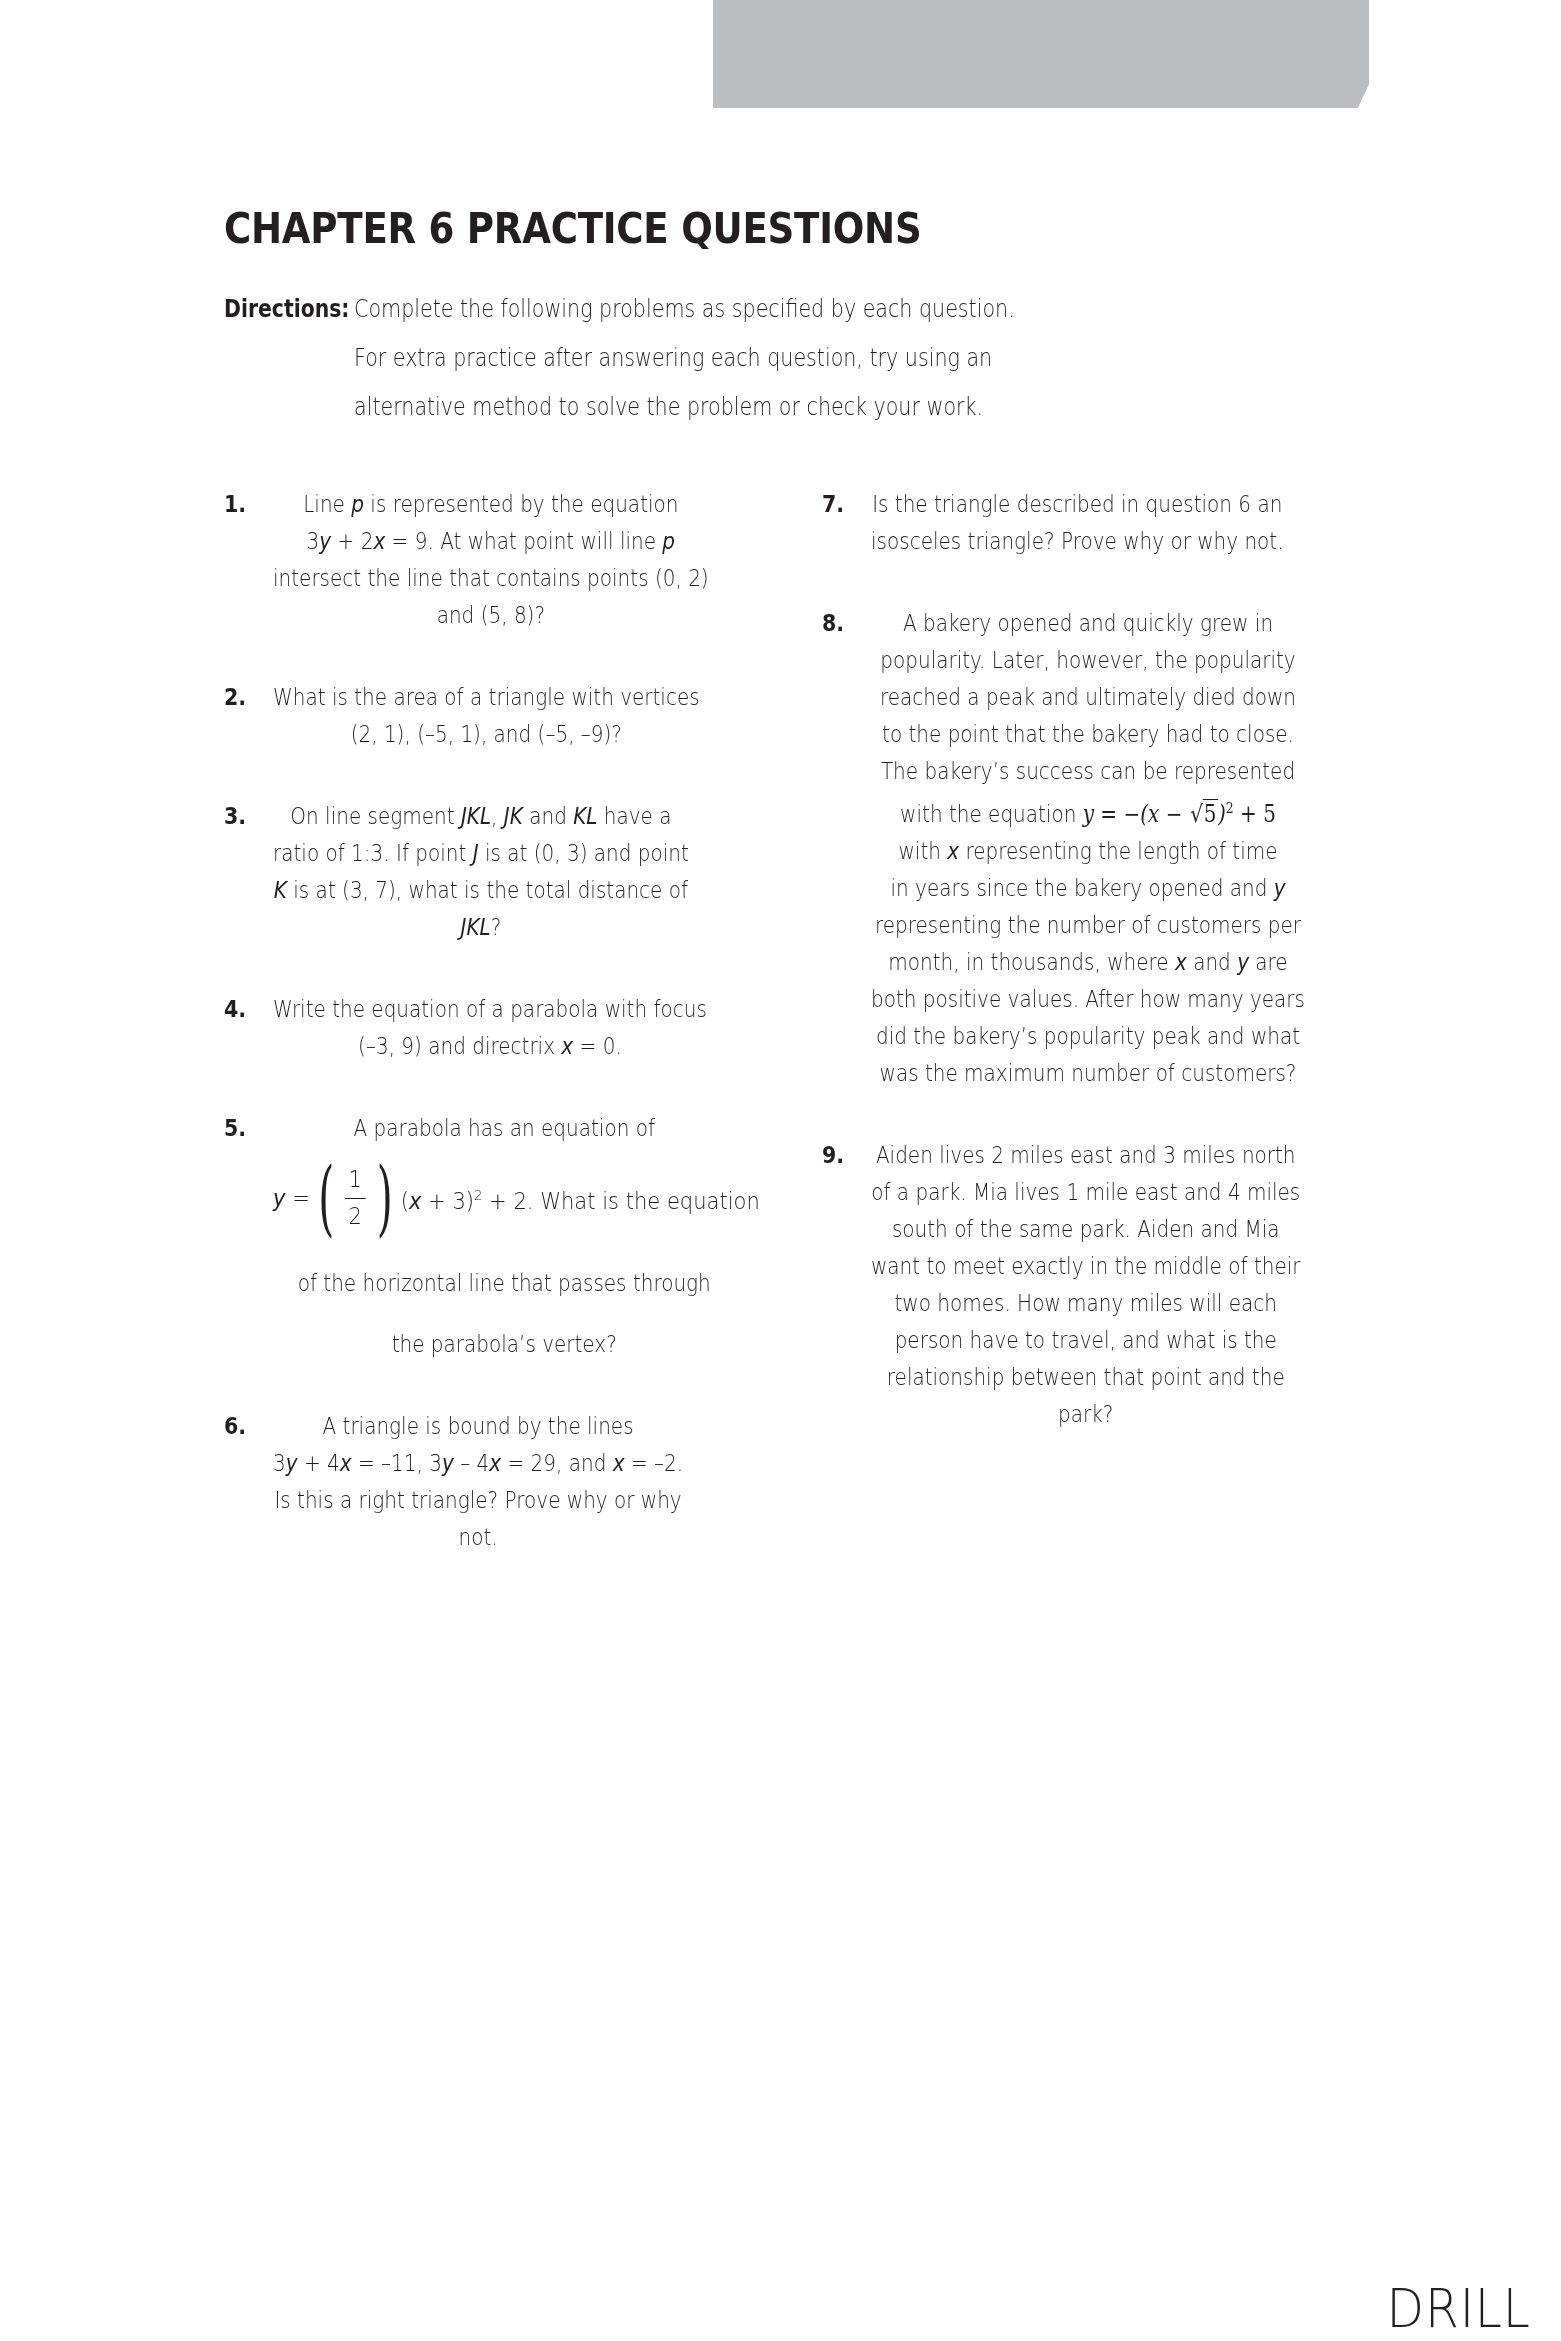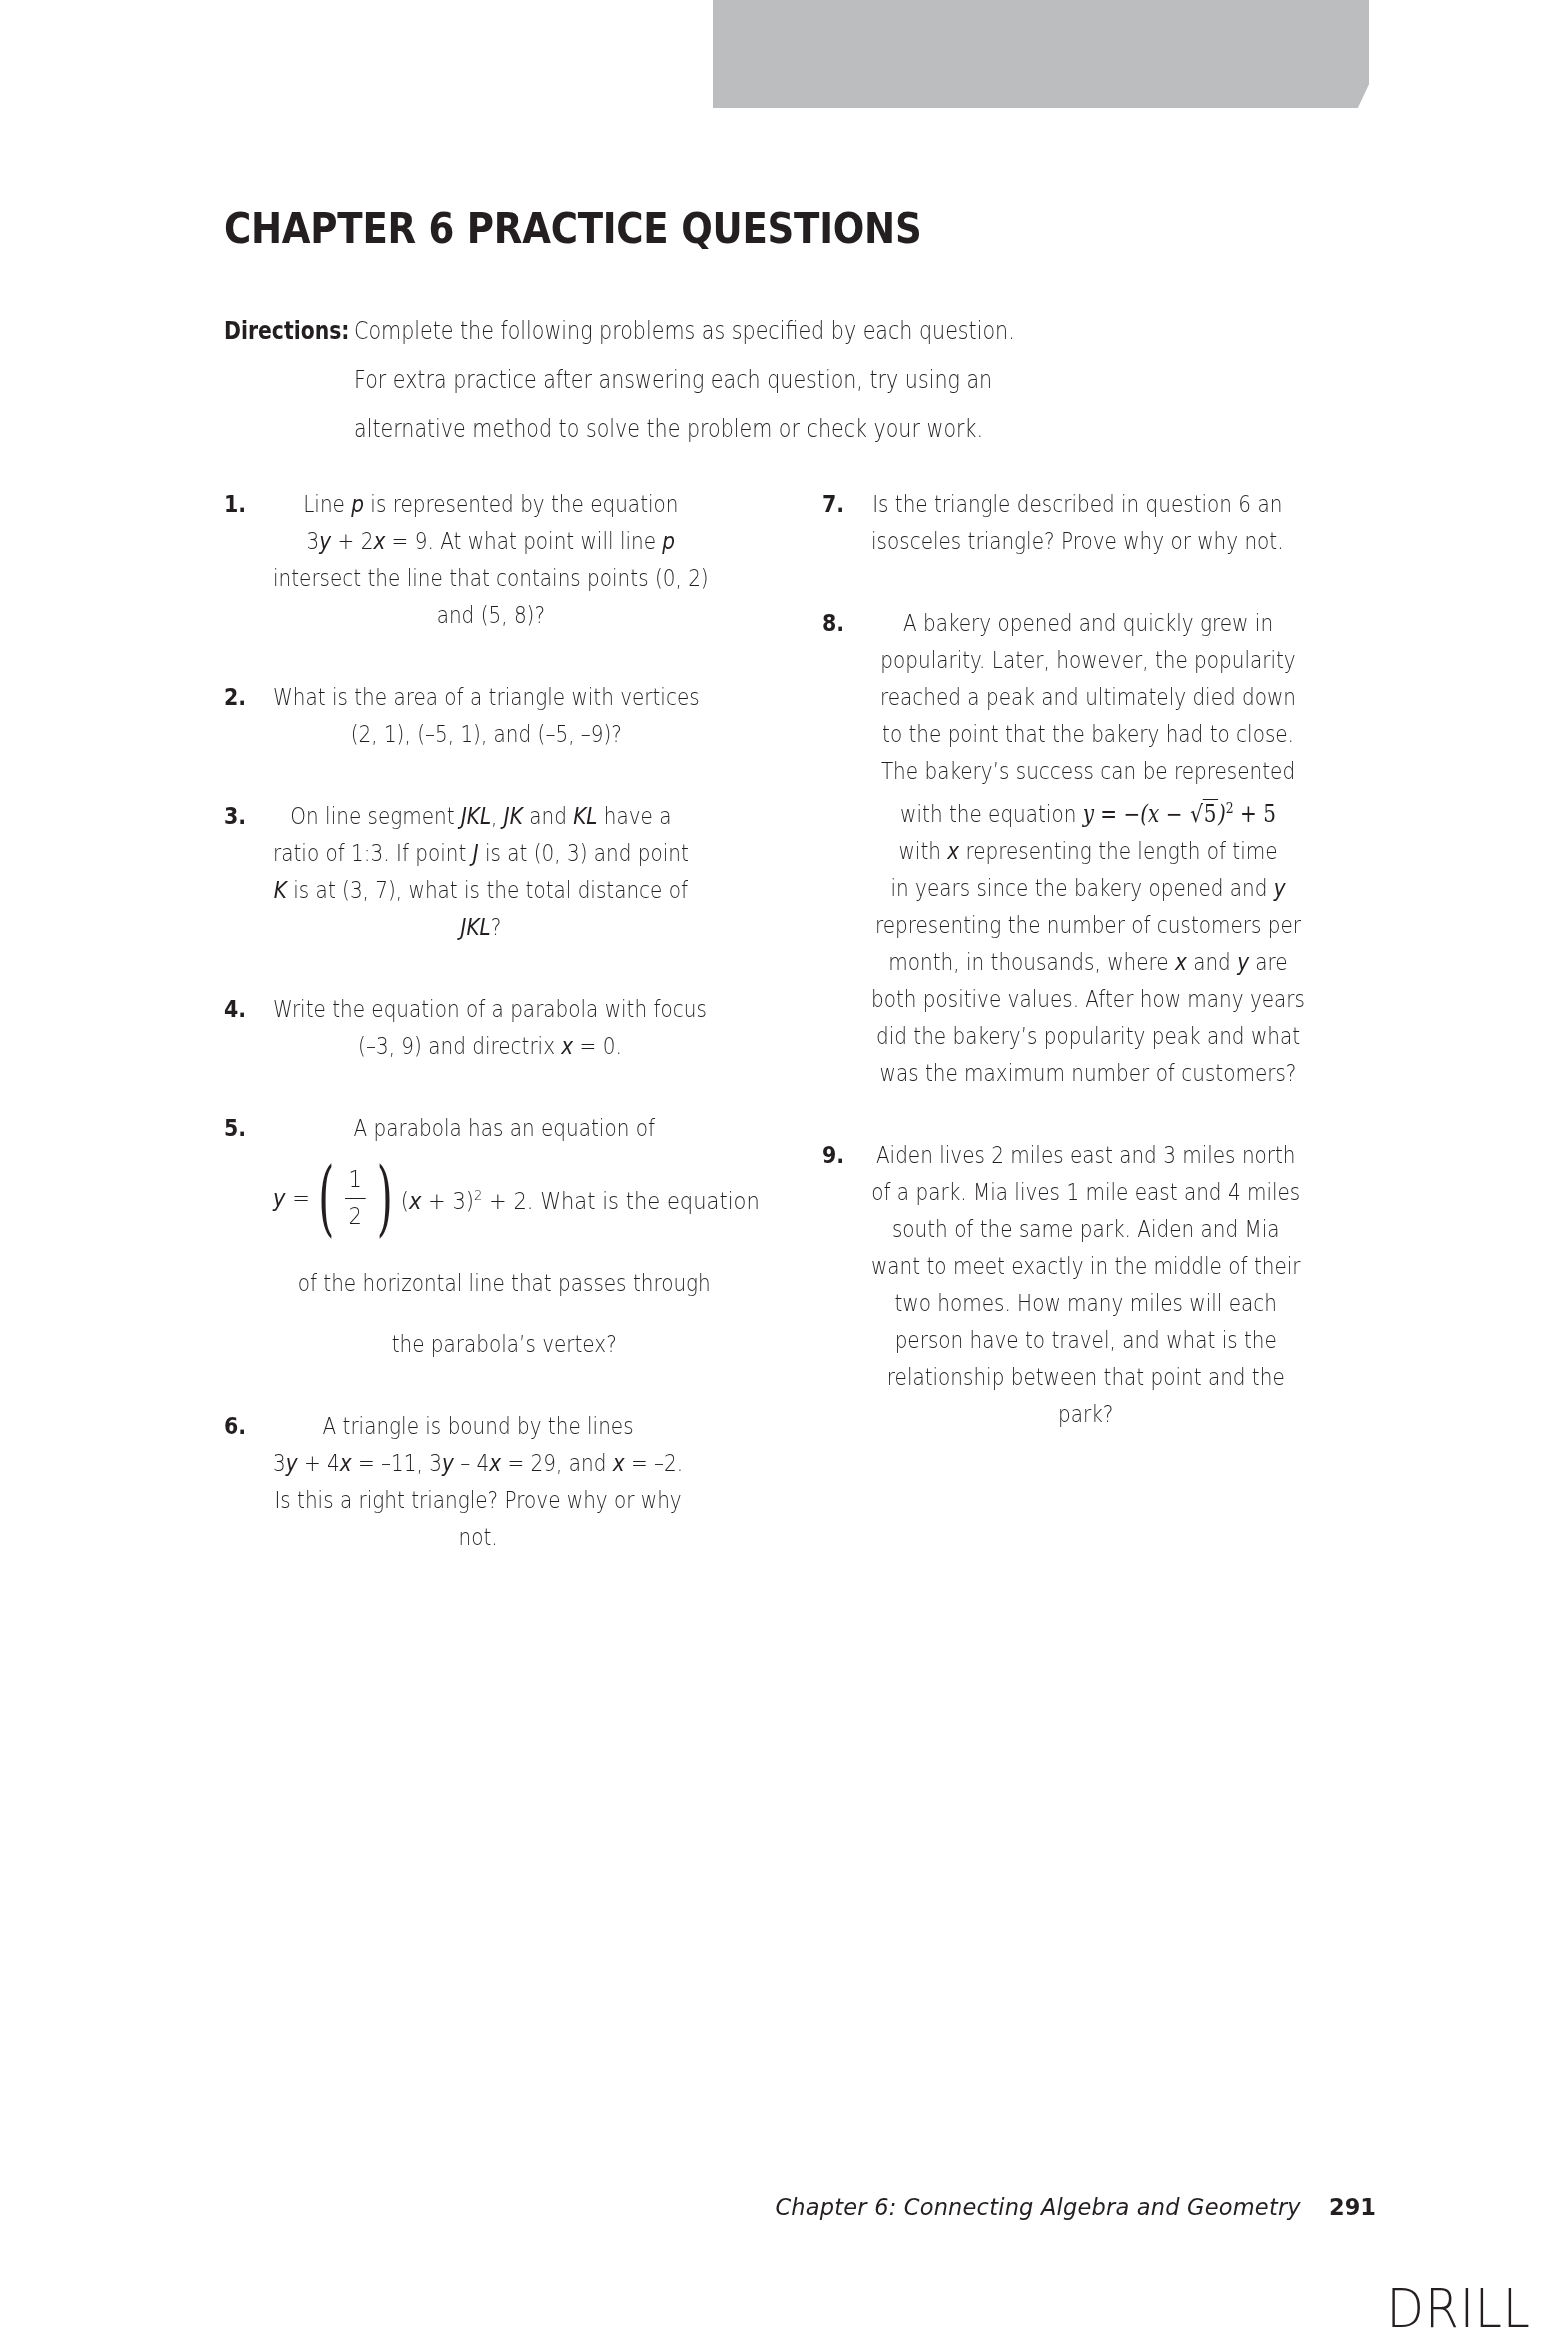--- a/index.html
+++ b/index.html
@@ -60,21 +60,21 @@
     color: #231f20;
     transform: scaleX(0.885);
     transform-origin: left top;
     white-space: nowrap;
   }
 
   
   .directions {
     position: absolute;
     left: 224px;
-    top: 307px;
+    top: 285px;
     width: 1101px;
     display: flex;
     align-items: flex-start;
   }
   .directions-label {
     font-family: "DejaVu Sans", sans-serif;
     font-weight: bold;
     font-size: 24px;
     line-height: 49px;
     color: #231f20;
@@ -358,19 +358,15 @@
         <div class="ln">want to meet exactly in the middle of their</div>
         <div class="ln">two homes. How many miles will each</div>
         <div class="ln">person have to travel, and what is the</div>
         <div class="ln">relationship between that point and the</div>
         <div class="ln">park?</div>
       </div>
     </div>
 
   </div>
 
-  <div class="footer">
-    <span class="footer-title">Chapter 6: Connecting Algebra and Geometry</span>
-    <span class="footer-page">291</span>
-  </div>
 
 </div>
 
 
 </body></html>

